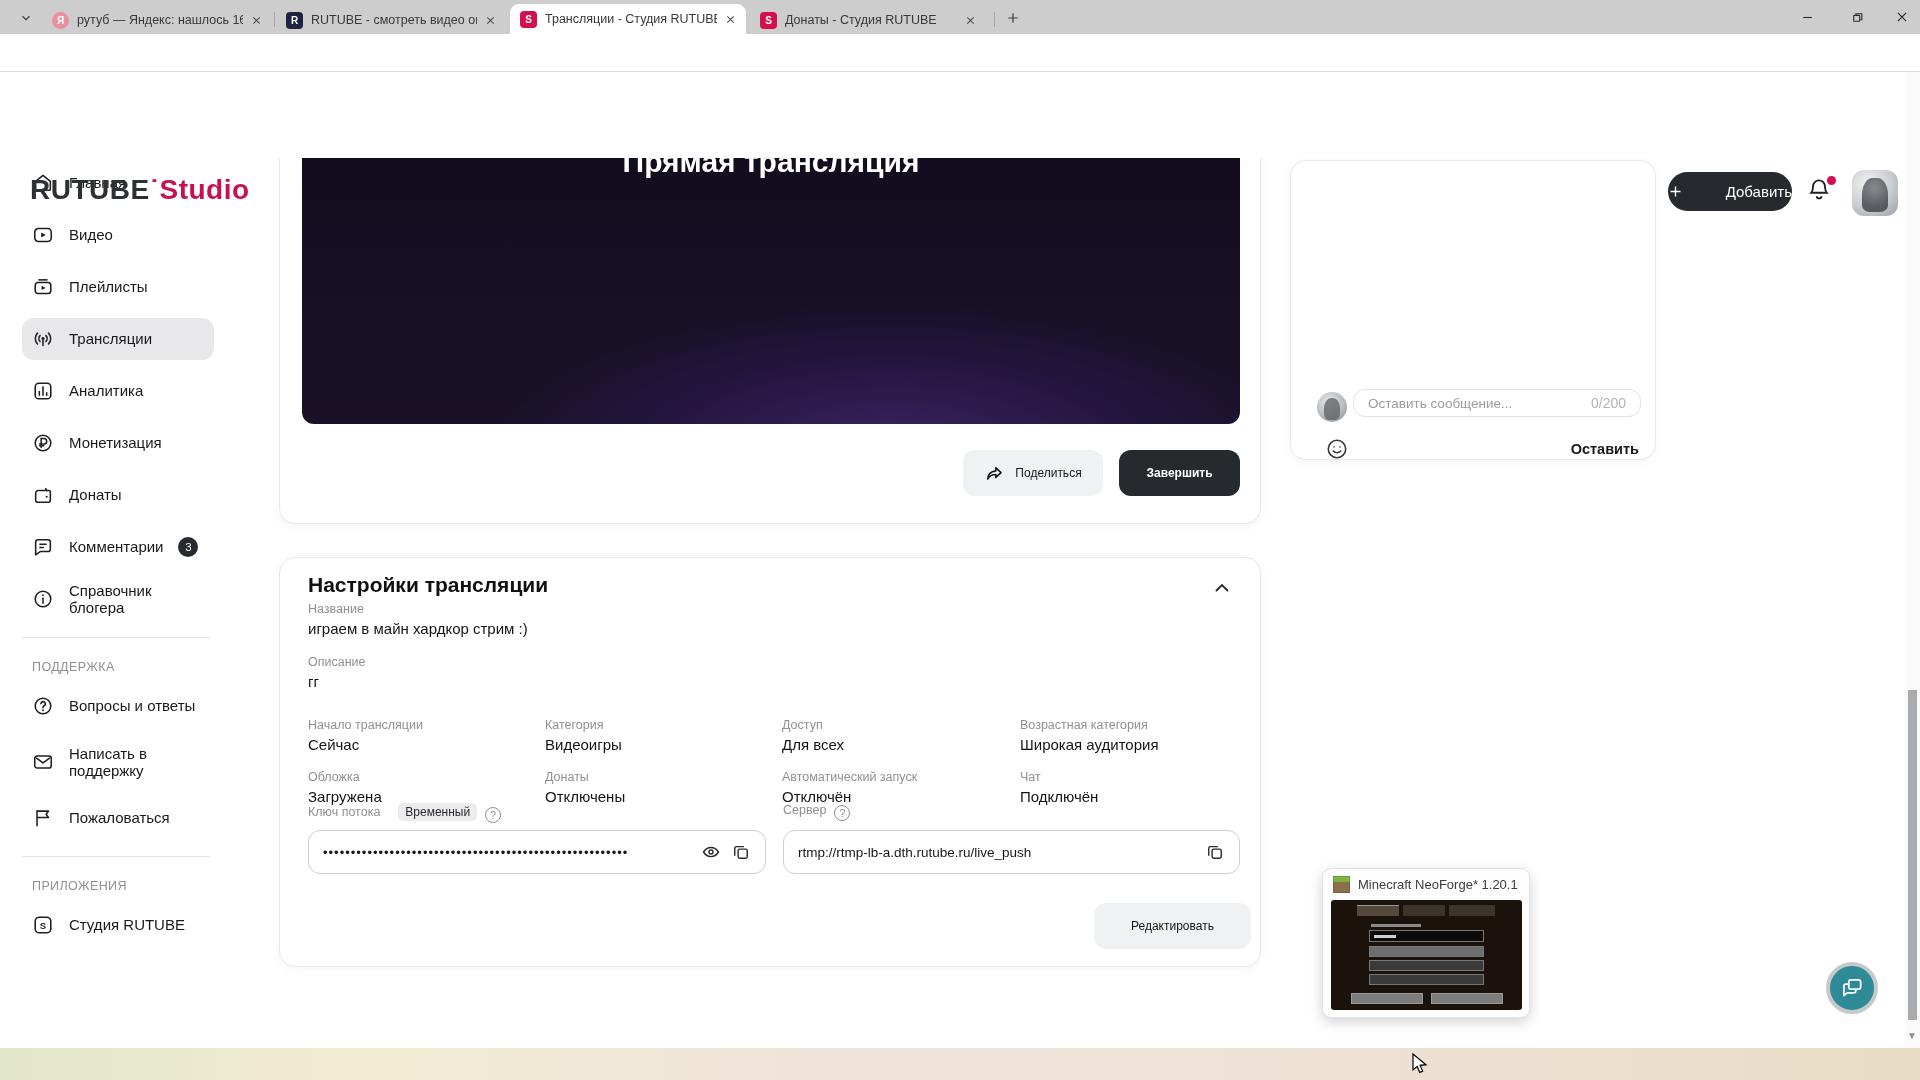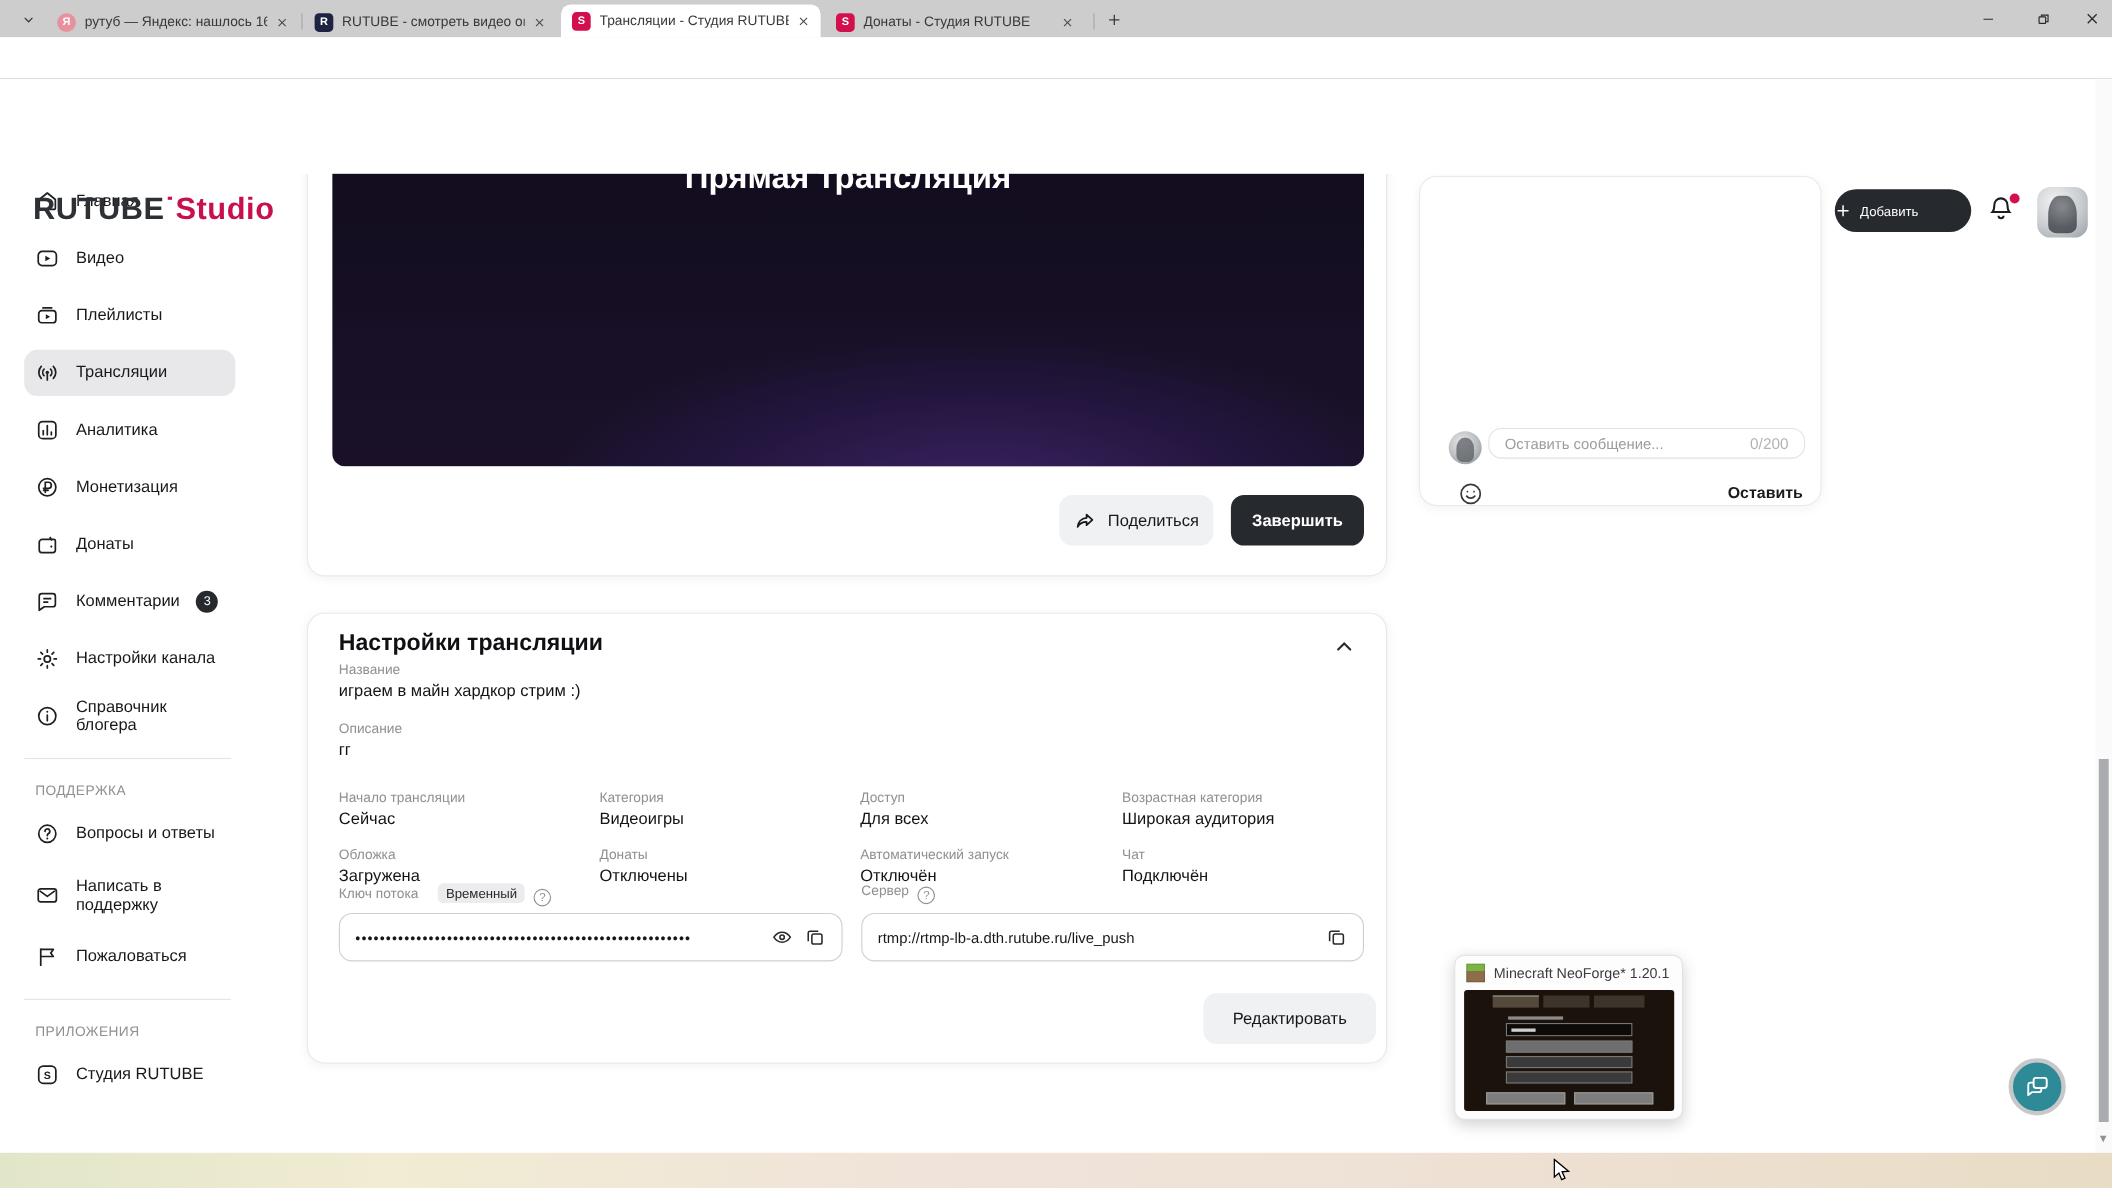--- a/index.html
+++ b/index.html
@@ -14,39 +14,39 @@
 .tab .fav{width:17px;height:17px;border-radius:4px;display:flex;align-items:center;justify-content:center;color:#fff;font-size:10px;font-weight:bold;flex:0 0 auto}
 .tabsep{position:absolute;top:12px;width:1px;height:15px;background:#a6a6a9}
 .tbtn{position:absolute;display:flex;align-items:center;justify-content:center;color:#3a3a3e}
 #addressbar{position:absolute;left:0;top:34px;width:1920px;height:38px;background:#fff;border-bottom:1px solid #dcdce0}
 #urlfield{position:absolute;left:92px;top:39px;width:1652px;height:28px;border-radius:14px;background:#eff1f4;display:flex;align-items:center;padding:0 12px;gap:9px}
 #urltext{font-size:13.5px;color:#1d1d1f}
 
 #appheader{position:absolute;left:0;top:72px;width:1920px;height:86px;background:#fff;z-index:6}
 #logo{position:absolute;left:30px;top:102px;font-size:28px;font-weight:bold;letter-spacing:.5px}
 #logo .l1{color:#2d3034}#logo .dot{color:#c9104f}#logo .l2{color:#c9104f;font-weight:600}
-#addbtn{position:absolute;left:1668px;top:100px;width:124px;height:39px;border-radius:20px;background:#26292e;color:#fff;display:flex;align-items:center;justify-content:flex-start;gap:8px;font-size:12px;cursor:pointer}
+#addbtn{position:absolute;left:1668px;top:100px;width:124px;height:39px;border-radius:20px;background:#26292e;color:#fff;display:flex;align-items:center;justify-content:space-between;gap:8px;font-size:15px;cursor:pointer}
 #bell{position:absolute;left:1806px;top:104px;width:32px;height:32px;color:#1f1f23}
 #bell .dot{position:absolute;right:2px;top:0;width:9px;height:9px;border-radius:50%;background:#d40f4d}
 #hdravatar{position:absolute;left:1852px;top:98px;width:46px;height:46px;border-radius:12px;background:radial-gradient(circle at 35% 30%,#f2f3f4,#c9ccd0 55%,#9aa0a6);overflow:hidden}
 #hdravatar:before{content:"";position:absolute;left:10px;top:8px;width:26px;height:34px;background:radial-gradient(circle at 50% 30%,#6d7177,#3c4046 70%);border-radius:40% 40% 30% 30%/50% 50% 20% 20%;opacity:.8}
 
 #sidebar{position:absolute;left:0;top:157px;width:232px;z-index:2}
 .sbi{position:relative;height:52px;display:flex;align-items:center;gap:15px;padding-left:32px;font-size:15px;color:#19191c;cursor:pointer}
 .sbi.active:before{content:"";position:absolute;left:22px;right:18px;top:5px;bottom:5px;background:#e8e8ea;border-radius:12px;z-index:-1}
 .sbi .lbl{max-width:128px;line-height:1.15}
 .badge{min-width:20px;height:20px;border-radius:10px;background:#26292e;color:#fff;font-size:11.5px;display:flex;align-items:center;justify-content:center;padding:0 5px}
 .sb-div{height:1px;background:#e4e4e6;margin:12px 22px 12px 22px}
 .sb-hdr{padding:10px 0 6px 32px;font-size:12.5px;color:#8f9094;letter-spacing:.4px}
 
 .card{position:absolute;background:#fff;border:1px solid #e9e9eb;border-radius:16px;box-shadow:0 2px 10px rgba(0,0,0,.05)}
 #card1{left:279px;top:104px;width:982px;height:420px;z-index:1}
 #video{position:absolute;left:22px;top:31px;width:938px;height:288px;border-radius:12px;overflow:hidden;background:radial-gradient(55% 65% at 63% 108%,#3b2361 0%,#241640 45%,rgba(20,12,33,0) 78%),linear-gradient(180deg,#120c1d 0%,#171026 60%,#1a1128 100%)}
 #ovl-title{position:absolute;left:0;top:9px;width:100%;text-align:center;color:#fff;font-size:30px;font-weight:700}
-.pill{position:absolute;height:46px;border-radius:12px;display:flex;align-items:center;justify-content:center;gap:10px;font-size:15px;cursor:pointer}
+.pill{position:absolute;height:46px;border-radius:12px;display:flex;align-items:center;justify-content:center;gap:10px;font-size:12px;cursor:pointer}
 #sharebtn{left:683px;top:345px;width:140px;background:#f0f1f2;color:#17171a}
 #finishbtn{left:839px;top:345px;width:121px;background:#26292e;color:#fff;font-weight:bold}
 #card2{left:279px;top:557px;width:982px;height:410px}
 #set-title{position:absolute;left:28px;top:15px;font-size:21px;font-weight:bold;color:#101014}
 #set-collapse{position:absolute;right:26px;top:18px;width:24px;height:24px;color:#2a2a2e;cursor:pointer}
 .flabel{font-size:12.5px;color:#8f9094}
 .fvalue{font-size:15px;color:#141418;margin-top:4px}
 #fgrid{position:absolute;left:28px;top:160px;display:grid;grid-template-columns:237px 237px 238px 214px;grid-row-gap:17px}
 .keybadge{display:inline-block;background:#ececee;border-radius:5px;padding:2px 7px;font-size:12px;color:#2a2a2e;margin-left:18px}
 .qmark{display:inline-flex;width:16px;height:16px;border:1.3px solid #8f9094;border-radius:50%;color:#8f9094;font-size:10.5px;align-items:center;justify-content:center;margin-left:8px;vertical-align:-3px}
@@ -261,27 +261,20 @@
   <div class="sbi">
       <svg width="22" height="22" viewBox="0 0 24 24" fill="none" stroke="#1f1f23" stroke-width="1.7" stroke-linejoin="round">
         <path d="M4 6.5A2.5 2.5 0 0 1 6.5 4h11A2.5 2.5 0 0 1 20 6.5v8a2.5 2.5 0 0 1-2.5 2.5H9l-5 3.5z"></path>
         <path d="M8 9h8M8 12.5h5"></path>
       </svg>
       <span class="lbl">Комментарии</span>
       <span class="badge">3</span>
     </div>
   <div class="sbi">
       <svg width="22" height="22" viewBox="0 0 24 24" fill="none" stroke="#1f1f23" stroke-width="1.7" stroke-linecap="round">
-        <circle cx="12" cy="12" r="3.1"></circle>
-        <path d="M12 3v2.3M12 18.7V21M3 12h2.3M18.7 12H21M5.6 5.6l1.7 1.7M16.7 16.7l1.7 1.7M18.4 5.6l-1.7 1.7M7.3 16.7l-1.7 1.7"></path>
-      </svg>
-      <span class="lbl">Настройки канала</span>
-    </div>
-  <div class="sbi">
-      <svg width="22" height="22" viewBox="0 0 24 24" fill="none" stroke="#1f1f23" stroke-width="1.7" stroke-linecap="round">
         <circle cx="12" cy="12" r="8.5"></circle>
         <path d="M12 11v5.5"></path>
         <circle cx="12" cy="7.8" r="1" fill="#1f1f23" stroke="none"></circle>
       </svg>
       <span class="lbl">Справочник блогера</span>
     </div>
   <div class="sb-div"></div>
   <div class="sb-hdr">ПОДДЕРЖКА</div>
   <div class="sbi">
       <svg width="22" height="22" viewBox="0 0 24 24" fill="none" stroke="#1f1f23" stroke-width="1.7" stroke-linecap="round">

